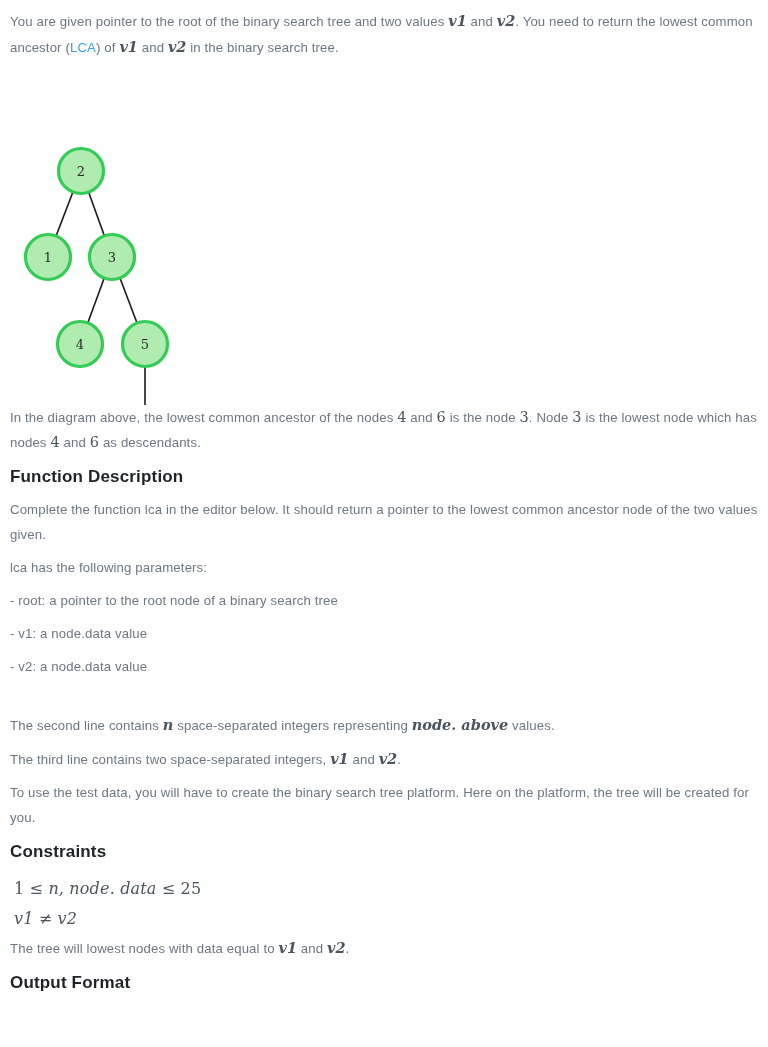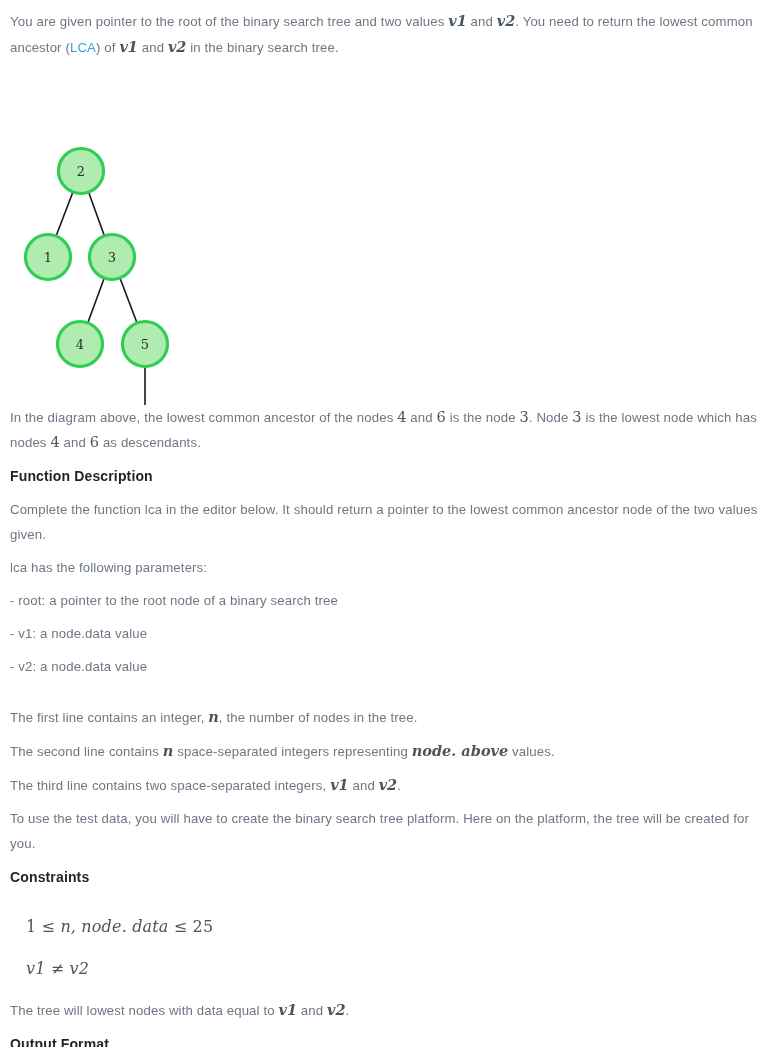--- a/index.html
+++ b/index.html
@@ -23,21 +23,21 @@
   }
   p.body-text {
     margin: 0;
     font-size: 13.2px;
     line-height: 25px;
     color: #6c7784;
     letter-spacing: 0.01em;
   }
   h3.section-heading {
     margin: 0;
-    font-size: 14px;
+    font-size: 17px;
     font-weight: bold;
     color: #1f2328;
     line-height: 25px;
     letter-spacing: 0.01em;
   }
   .mathvar {
     font-family: "DejaVu Serif", "Liberation Serif", serif;
     font-style: italic;
     font-weight: bold;
     color: #4a5560;
@@ -48,21 +48,21 @@
     font-family: "DejaVu Serif", "Liberation Serif", serif;
     font-style: normal;
     color: #4a5560;
     font-size: 14.5px;
   }
   .mathline {
     font-family: "DejaVu Serif", "Liberation Serif", serif;
     font-size: 16px;
     color: #4a5560;
     line-height: 25.5px;
-    margin: 16px;
+    margin: 4px;
     letter-spacing: 0.01em;
   }
   .mathline .it {
     font-style: italic;
   }
   a.inline-link {
     color: #39a2e0;
     text-decoration: none;
   }
   .spacer-1 { height: 16px; }
@@ -141,21 +141,20 @@
   <div class="spacer-3"></div>
   <p class="body-text">- root: a pointer to the root node of a binary search tree</p>
   <div class="spacer-3"></div>
   <p class="body-text">- v1: a node.data value</p>
   <div class="spacer-3"></div>
   <p class="body-text">- v2: a node.data value</p>
 
   <div class="spacer-2"></div>
 
   <div class="spacer-1"></div>
-  <p class="body-text"><span>The first line contains an integer, </span><span class="mathvar">n</span><span>, the number of nodes in the tree.</span></p>
   <div class="spacer-3"></div>
   <p class="body-text"><span>The second line contains </span><span class="mathvar">n</span><span> space-separated integers representing </span><span class="mathvar">node. above</span><span> values.</span></p>
   <div class="spacer-3"></div>
   <p class="body-text"><span>The third line contains two space-separated integers, </span><span class="mathvar">v1</span><span> and </span><span class="mathvar">v2</span><span>.</span></p>
   <div class="spacer-3"></div>
   <p class="body-text">To use the test data, you will have to create the binary search tree platform. Here on the platform, the tree will be created for you.</p>
 
   <div class="spacer-2"></div>
 
   <h3 class="section-heading">Constraints</h3>

